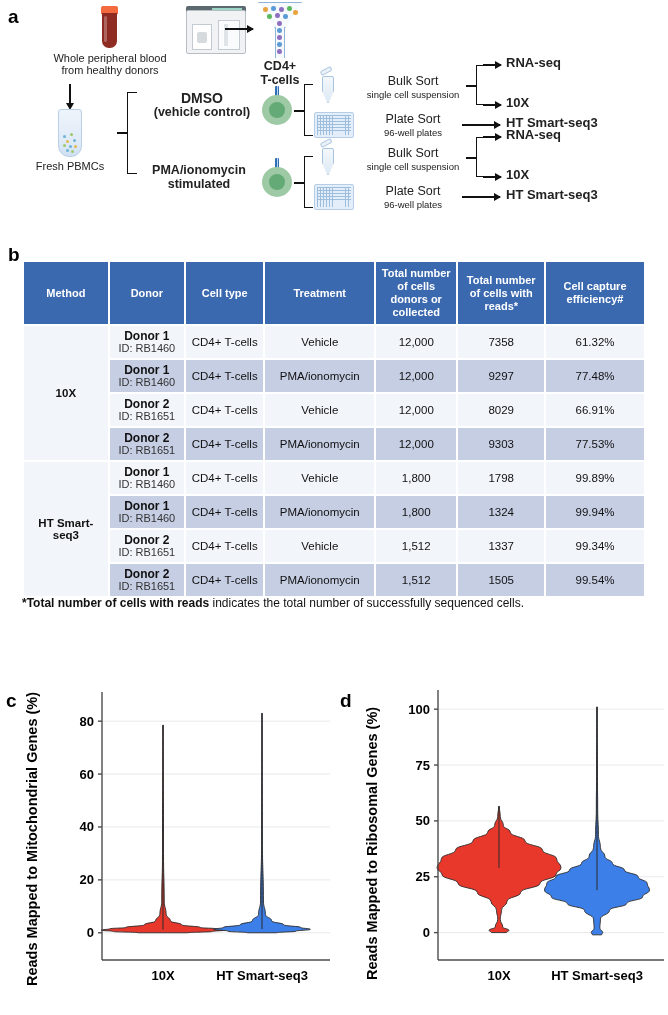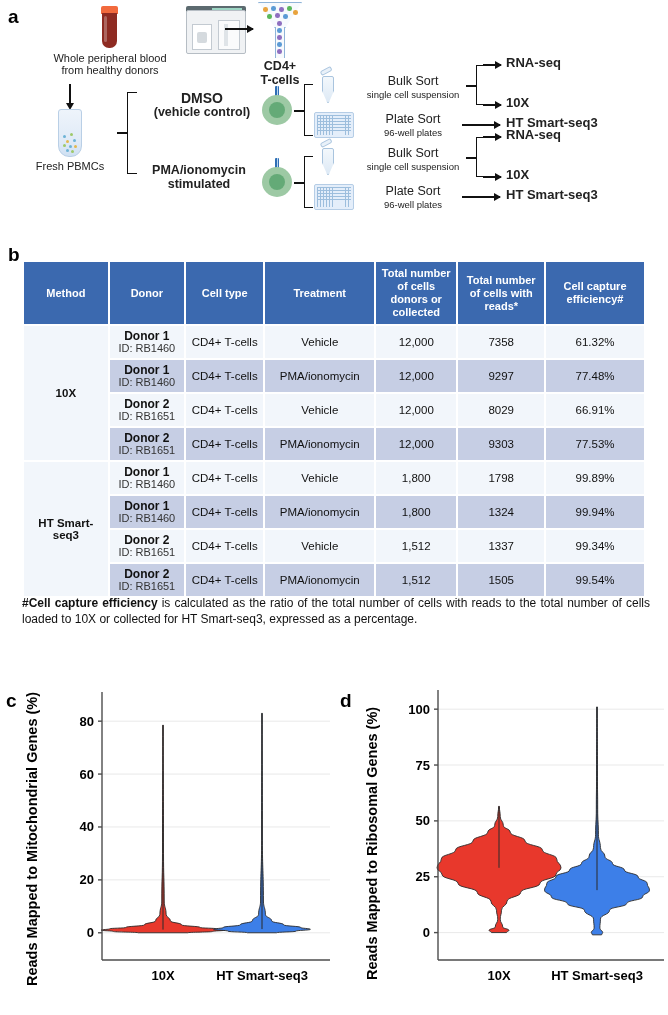--- a/index.html
+++ b/index.html
@@ -373,21 +373,21 @@
           <td>CD4+ T-cells</td>
           <td>PMA/ionomycin</td>
           <td>1,512</td>
           <td>1505</td>
           <td>99.54%</td>
         </tr>
       </tbody>
     </table>
 
     <div class="footnote">
-      <div><b>#Cell capture efficiency</b><span> is calculated as the ratio of the total number of cells with reads to the total number of cells loaded to 10X or collected for HT Smart-seq3, expressed as a percentage.</span></div>
+      <div><b>*Total number of cells with reads</b><span> indicates the total number of successfully sequenced cells.</span></div>
     </div>
   </div>
 
   <div class="vplot" id="panel-c" style="left:0; top:674px; width:334px; height:341px;">
     <div class="panel-letter" style="left:6px; top:16px;">c</div>
     <div class="vaxis-title" style="left:24px; top:312px;">Reads Mapped to Mitochondrial Genes (%)</div>
     <svg id="svg-c" width="334" height="341" style="position:absolute; left:0; top:0;">
         <line x1="102" x2="330" y1="258.7741935483871" y2="258.7741935483871" stroke="#E9E9E9" stroke-width="1"></line>
         <line x1="102" x2="330" y1="205.8709677419355" y2="205.8709677419355" stroke="#E9E9E9" stroke-width="1"></line>
         <line x1="102" x2="330" y1="152.96774193548387" y2="152.96774193548387" stroke="#E9E9E9" stroke-width="1"></line>

